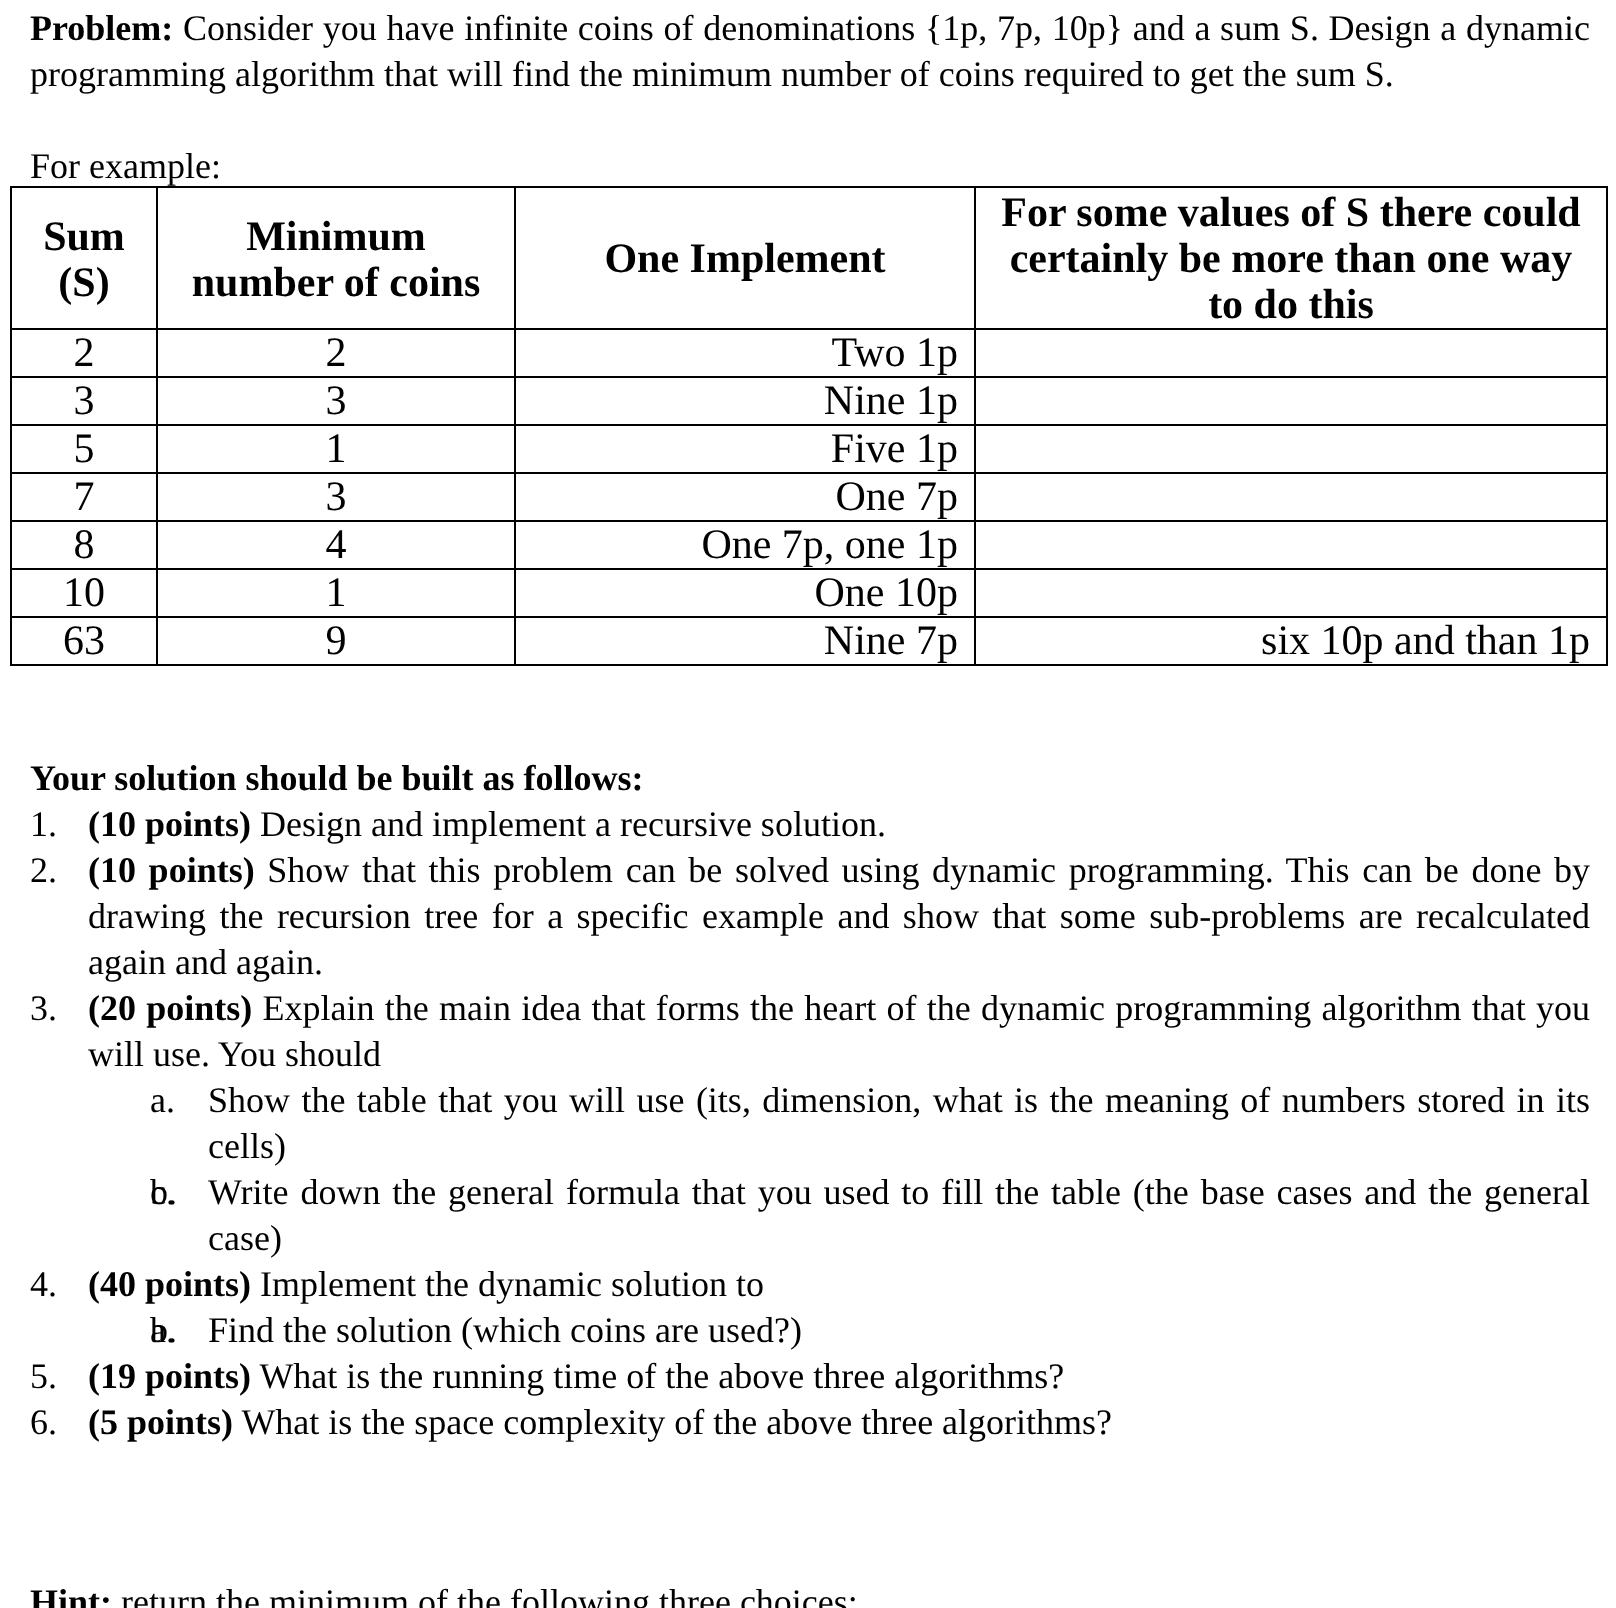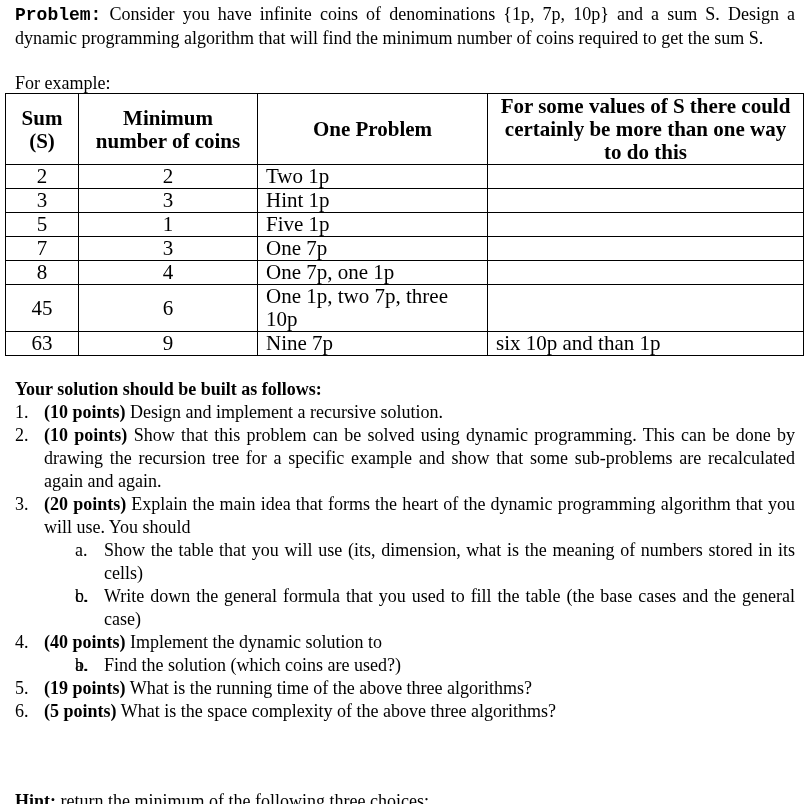--- a/index.html
+++ b/index.html
@@ -4,36 +4,36 @@
 <style>
   html, body { margin: 0; padding: 0; background: #ffffff; }
   body {
     width: 808px; height: 804px; overflow: hidden; position: relative;
     font-family: "Liberation Serif", "DejaVu Serif", serif;
     color: #000; font-size: 18px; line-height: 23px;
   }
   .para {
     position: absolute; left: 15px; width: 780px; text-align: justify;
   }
-  .para b { font-weight: bold; font-family: Liberation Mono, monospace; }
+  .para b { font-weight: bold; }
   #intro { top: 3px; }
   #forex { top: 72px; }
   table.ex {
     position: absolute; left: 5px; top: 93px;
     border-collapse: collapse; table-layout: fixed; width: 798px;
     font-size: 21px;
   }
   table.ex td, table.ex th {
     border: 1.5px solid #000; padding: 0 8px; line-height: 23px;
     vertical-align: middle;
   }
   table.ex th { font-weight: bold; text-align: center; height: 68px; padding-top: 1px; }
   table.ex td { height: 23px; }
   td.c { text-align: center; }
-  td.l { text-align: left; padding-left: 8px; }
+  td.l { text-align: right; padding-left: 8px; }
   .sec-title {
     position: absolute; left: 15px; top: 378px; font-weight: bold;
   }
   ol.main {
     position: absolute; left: 15px; top: 401px; width: 780px;
     margin: 0; padding: 0; list-style: none;
   }
   ol.main > li { position: relative; padding-left: 29px; text-align: justify; }
   ol.main > li > .num { position: absolute; left: 0; top: 0; }
   ol.sub { margin: 0; padding: 0; list-style: none; }
@@ -51,35 +51,35 @@
   <colgroup>
     <col style="width:73px">
       <col style="width:179px">
       <col style="width:230px">
       <col style="width:316px">
   </colgroup>
   <thead>
     <tr>
       <th>Sum (S)</th>
       <th>Minimum number of coins</th>
-      <th>One Problem</th>
+      <th>One Implement</th>
       <th>For some values of S there could certainly be more than one way to do this</th>
     </tr>
   </thead>
   <tbody id="tbody">
       <tr>
         <td class="c">2</td>
         <td class="c">2</td>
         <td class="l">Two 1p</td>
         <td class="l"></td>
       </tr>
       <tr>
         <td class="c">3</td>
         <td class="c">3</td>
-        <td class="l">Hint 1p</td>
+        <td class="l">Nine 1p</td>
         <td class="l"></td>
       </tr>
       <tr>
         <td class="c">5</td>
         <td class="c">1</td>
         <td class="l">Five 1p</td>
         <td class="l"></td>
       </tr>
       <tr>
         <td class="c">7</td>
@@ -87,23 +87,23 @@
         <td class="l">One 7p</td>
         <td class="l"></td>
       </tr>
       <tr>
         <td class="c">8</td>
         <td class="c">4</td>
         <td class="l">One 7p, one 1p</td>
         <td class="l"></td>
       </tr>
       <tr>
-        <td class="c">45</td>
-        <td class="c">6</td>
-        <td class="l">One 1p, two 7p, three 10p</td>
+        <td class="c">10</td>
+        <td class="c">1</td>
+        <td class="l">One 10p</td>
         <td class="l"></td>
       </tr>
       <tr>
         <td class="c">63</td>
         <td class="c">9</td>
         <td class="l">Nine 7p</td>
         <td class="l">six 10p and than 1p</td>
       </tr>
     </tbody>
 </table>

